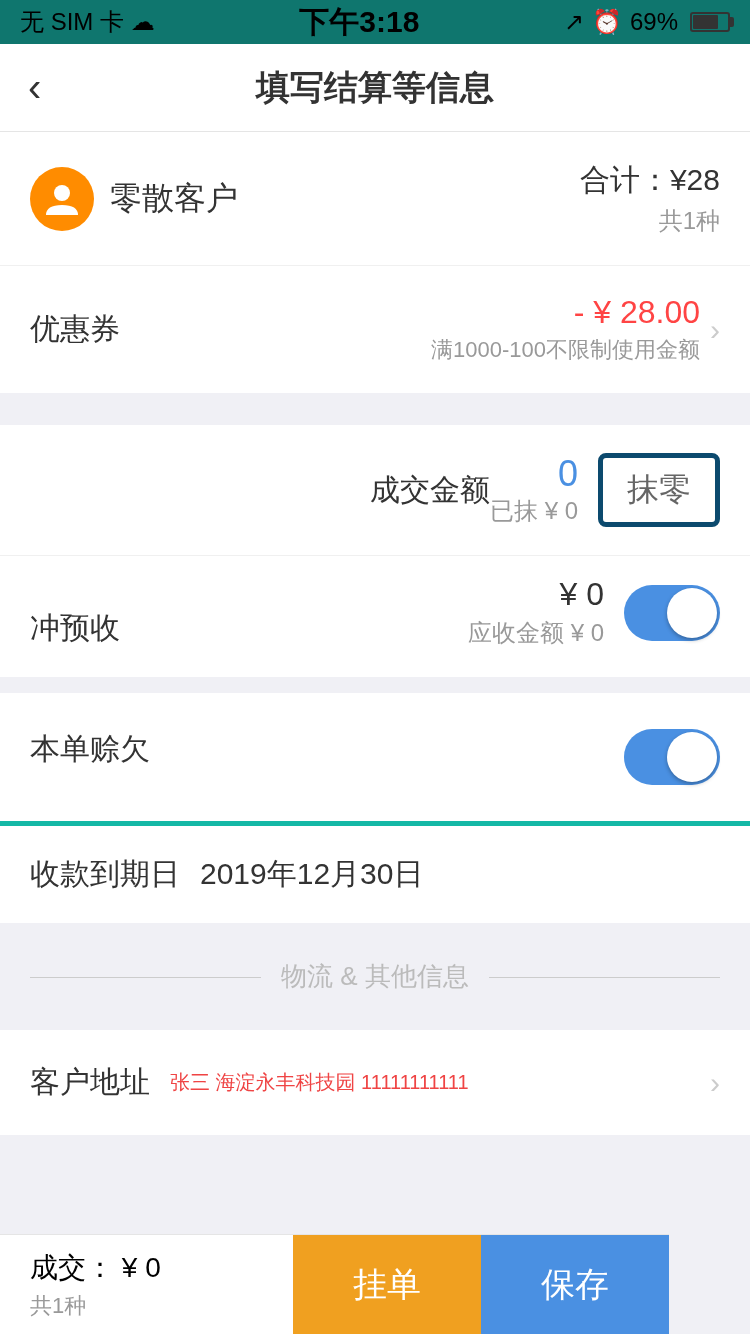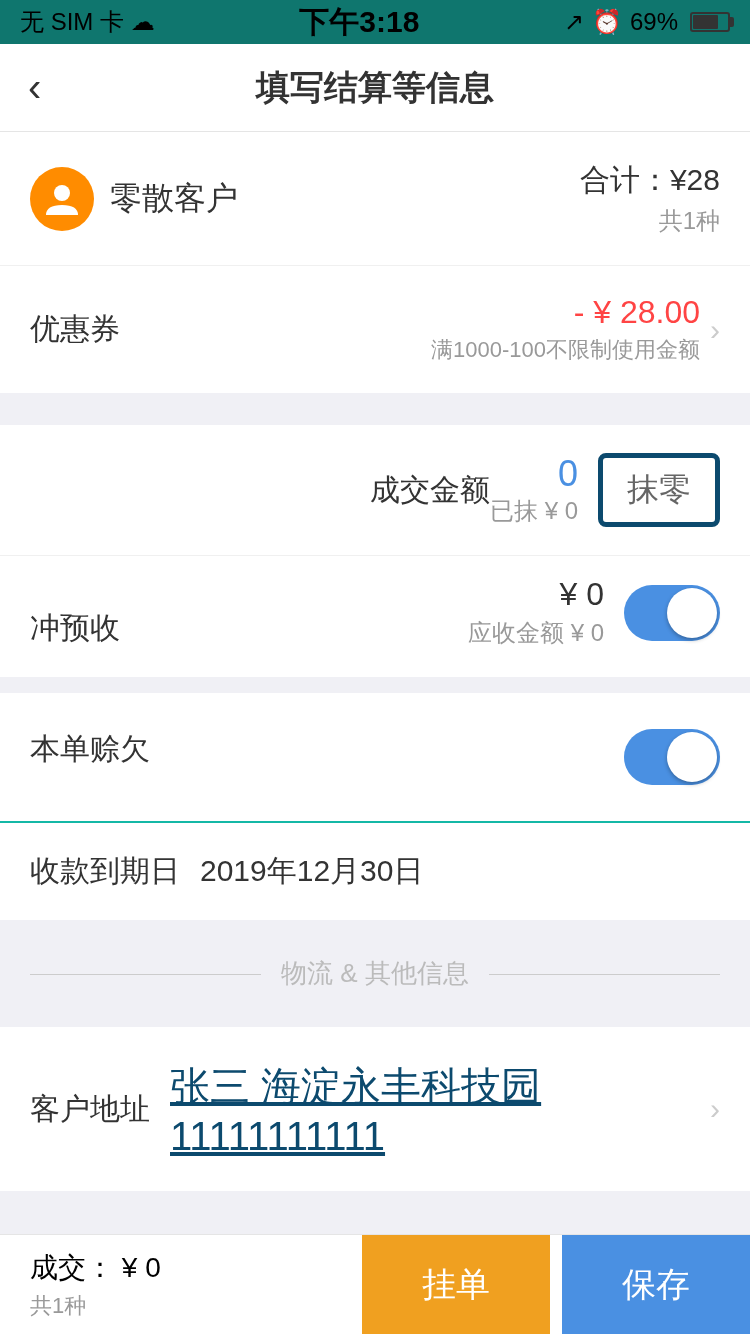--- a/index.html
+++ b/index.html
@@ -172,21 +172,21 @@
       justify-content: space-between;
       padding: 36px 30px;
     }
     .credit-label { font-size: 30px; color: #333; }
 
     
     .date-row {
       display: flex;
       align-items: center;
       padding: 28px 30px;
-      border-top: 2px solid #14b8a6;
+      border-top: 5px solid #14b8a6;
       gap: 20px;
     }
     .date-label { font-size: 30px; color: #333; flex-shrink: 0; }
     .date-value { font-size: 30px; color: #333; }
 
     
     .logistics-section {
       background: #f0f0f5;
       padding: 20px 30px;
       display: flex;
@@ -213,35 +213,34 @@
 
     
     .address-section { background: #fff; }
     .address-row {
       display: flex;
       align-items: center;
       justify-content: space-between;
       padding: 32px 30px;
     }
     .address-label { font-size: 30px; color: #333; flex-shrink: 0; margin-right: 20px; }
-    .address-value { font-size: 40px; color: #0c4a6e; flex: 1; text-decoration: underline; }
+    .address-value { font-size: 20px; color: #ef4444; flex: 1; }
     .address-chevron { font-size: 30px; color: #ccc; }
 
     
     .bottom-bar {
       position: fixed;
       bottom: 0;
       left: 0;
-      width: 750px;
+      width: 669px;
       height: 100px;
       background: #fff;
       display: flex;
       align-items: center;
       border-top: 1px solid #e5e5e5;
-      gap: 12px;
     }
     .bottom-info {
       flex: 1;
       padding: 0 30px;
     }
     .bottom-count { font-size: 22px; color: #999; margin-top: 4px; }
     .btn-pending {
       width: 188px;
       height: 100px;
       background: #f0a020;

